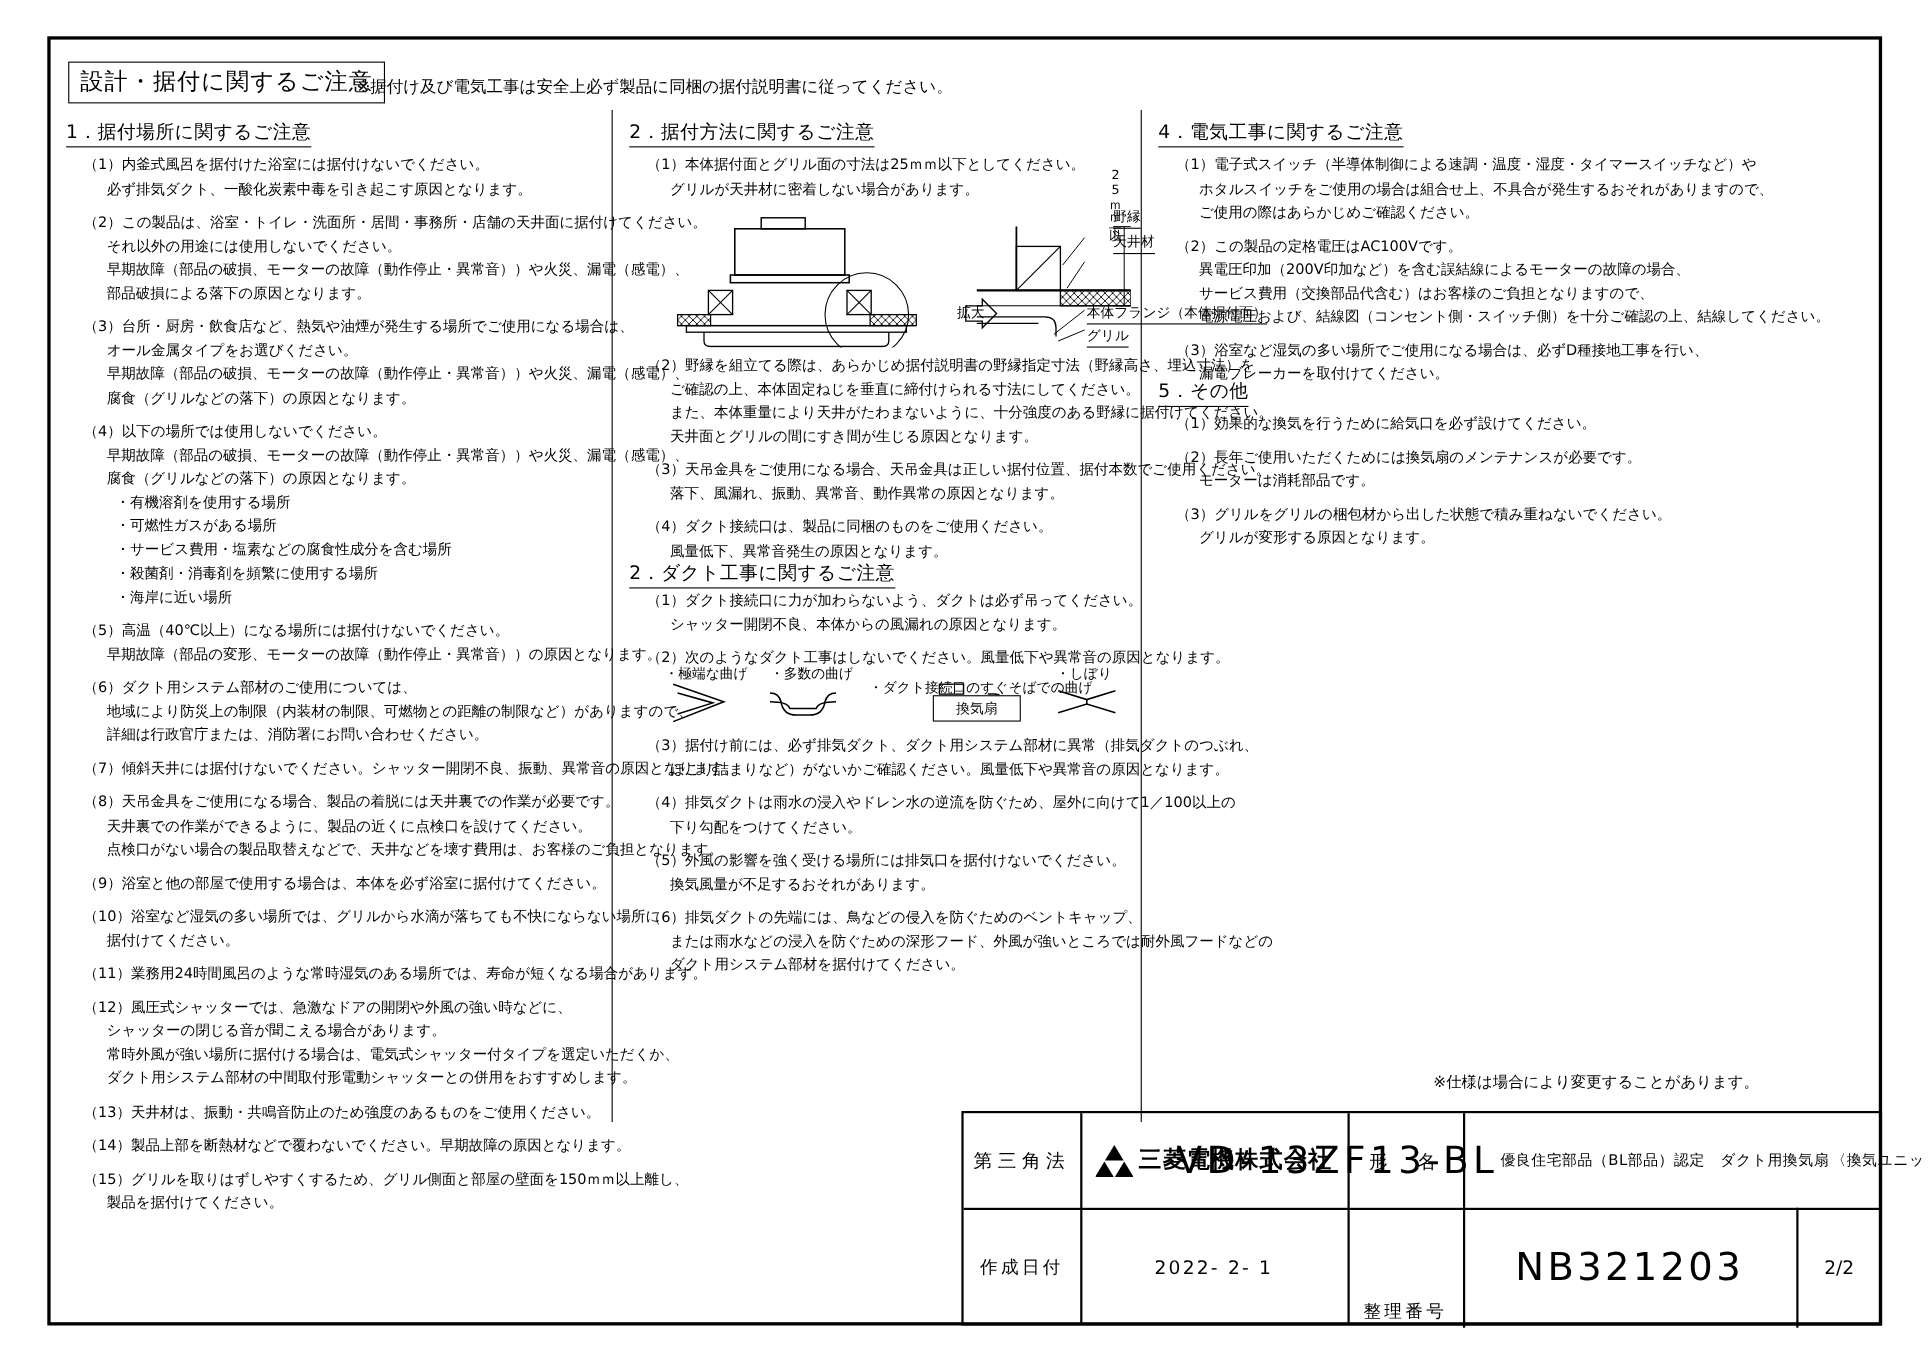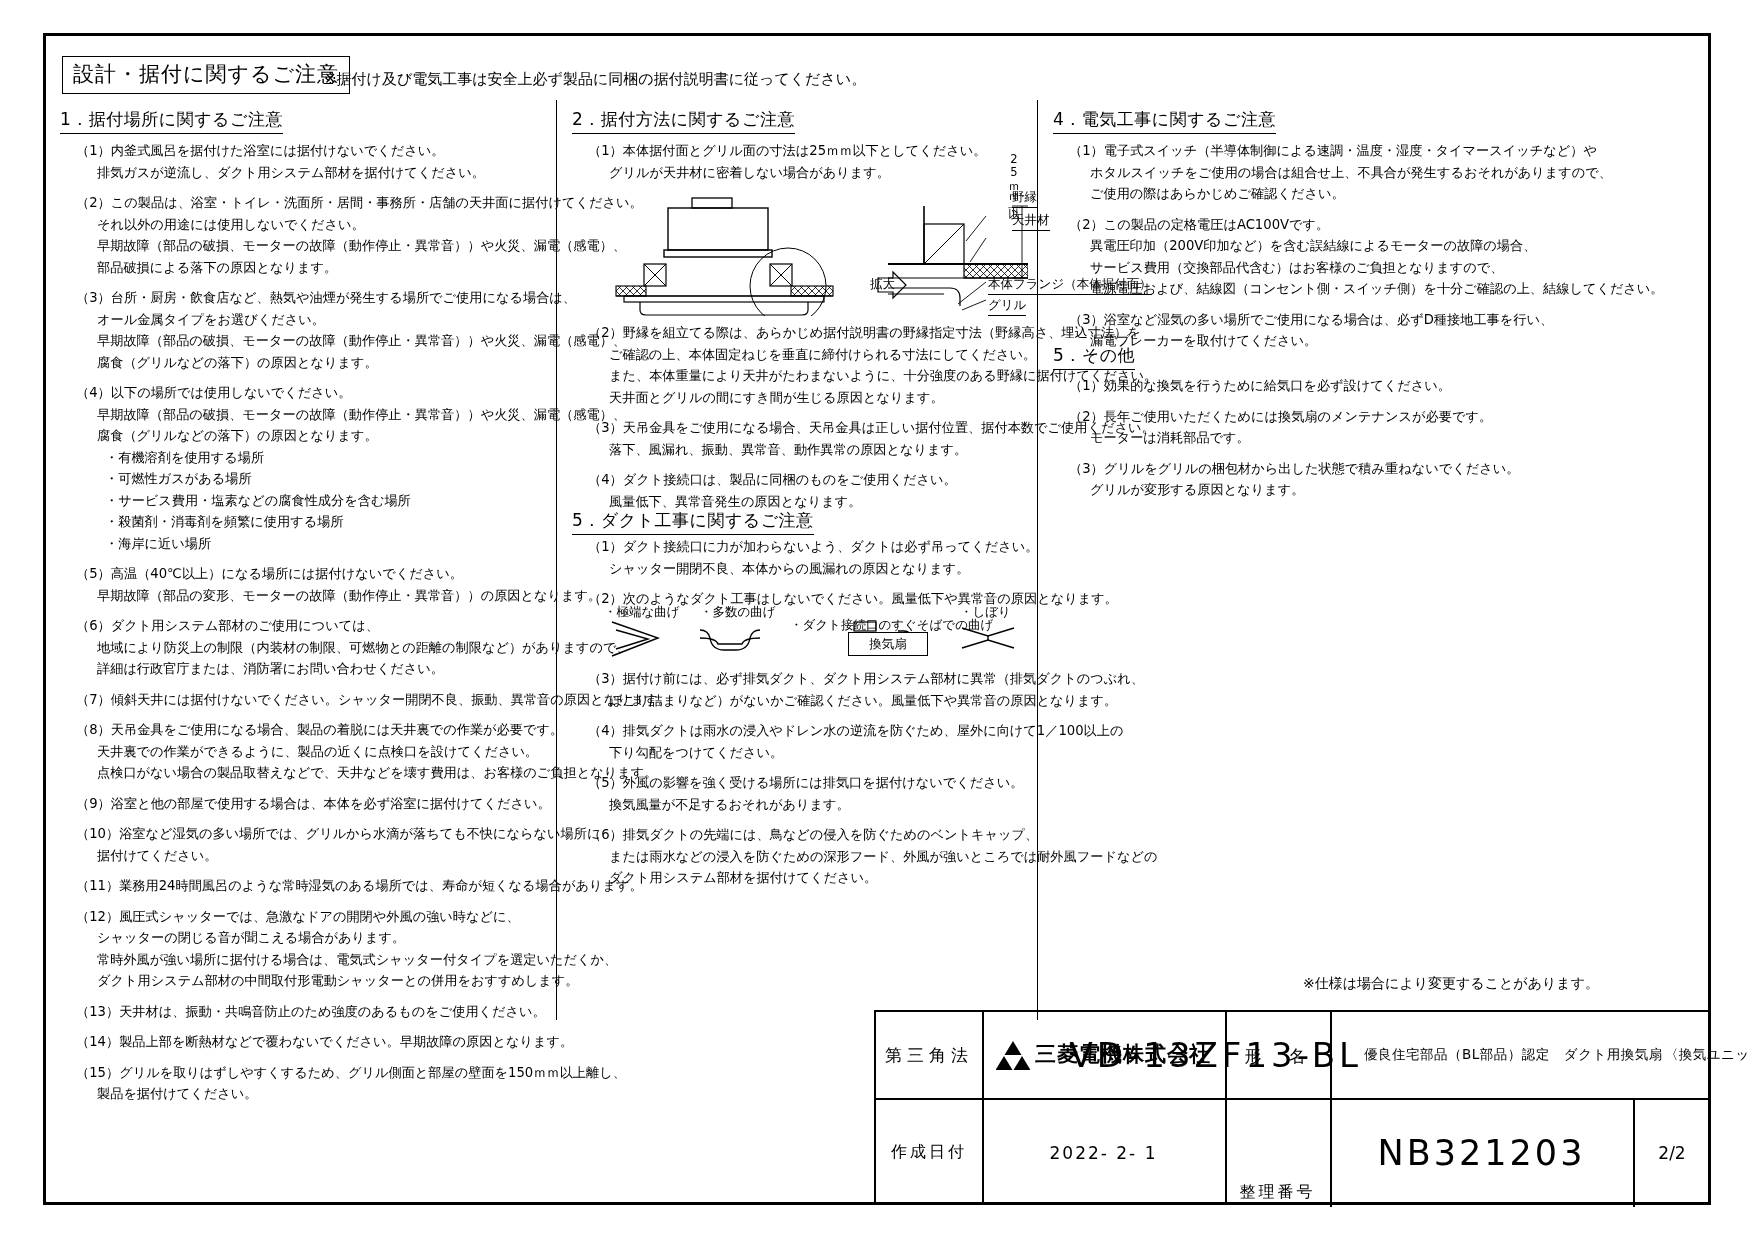--- a/index.html
+++ b/index.html
@@ -171,21 +171,21 @@
   <div class="col-sep col-sep-1"></div>
   <div class="col-sep col-sep-2"></div>
 
   <div class="hdr-box">設計・据付に関するご注意</div>
   <div class="hdr-note">※据付け及び電気工事は安全上必ず製品に同梱の据付説明書に従ってください。</div>
 
   <div class="sec-head" style="left:60px; top:108px;">1．据付場所に関するご注意</div>
 
   <div class="blk" id="s1-body" style="left:76px; top:140px;">
       <span class="ln ind1">（1）内釜式風呂を据付けた浴室には据付けないでください。</span>
-      <span class="ln ind2">排気ガスが逆流し、ダクト用システム部材を据付けてください。</span>
+      <span class="ln ind2">必ず排気ダクト、一酸化炭素中毒を引き起こす原因となります。</span>
       <span class="gap"></span>
       <span class="ln ind1">（2）この製品は、浴室・トイレ・洗面所・居間・事務所・店舗の天井面に据付けてください。</span>
       <span class="ln ind2">それ以外の用途には使用しないでください。</span>
       <span class="ln ind2">早期故障（部品の破損、モーターの故障（動作停止・異常音））や火災、漏電（感電）、</span>
       <span class="ln ind2">部品破損による落下の原因となります。</span>
       <span class="gap"></span>
       <span class="ln ind1">（3）台所・厨房・飲食店など、熱気や油煙が発生する場所でご使用になる場合は、</span>
       <span class="ln ind2">オール金属タイプをお選びください。</span>
       <span class="ln ind2">早期故障（部品の破損、モーターの故障（動作停止・異常音））や火災、漏電（感電）、</span>
       <span class="ln ind2">腐食（グリルなどの落下）の原因となります。</span>
@@ -303,21 +303,21 @@
       <span class="ln ind2">また、本体重量により天井がたわまないように、十分強度のある野縁に据付けてください。</span>
       <span class="ln ind2">天井面とグリルの間にすき間が生じる原因となります。</span>
       <span class="gap"></span>
       <span class="ln ind1">（3）天吊金具をご使用になる場合、天吊金具は正しい据付位置、据付本数でご使用ください。</span>
       <span class="ln ind2">落下、風漏れ、振動、異常音、動作異常の原因となります。</span>
       <span class="gap"></span>
       <span class="ln ind1">（4）ダクト接続口は、製品に同梱のものをご使用ください。</span>
       <span class="ln ind2">風量低下、異常音発生の原因となります。</span>
     </div>
 
-  <div class="sec-head" style="left:572px; top:509px;">5．ダクト工事に関するご注意</div>
+  <div class="sec-head" style="left:572px; top:509px;">2．ダクト工事に関するご注意</div>
   <div class="blk" id="s3-pre" style="left:588px; top:536px;">
       <span class="ln ind1">（1）ダクト接続口に力が加わらないよう、ダクトは必ず吊ってください。</span>
       <span class="ln ind2">シャッター開閉不良、本体からの風漏れの原因となります。</span>
       <span class="gap"></span>
       <span class="ln ind1">（2）次のようなダクト工事はしないでください。風量低下や異常音の原因となります。</span>
     </div>
 
   <div class="duct-ico-label" style="left:604px; top:604px;">・極端な曲げ</div>
   <div class="duct-ico-label" style="left:700px; top:604px;">・多数の曲げ</div>
   <div class="duct-ico-label" style="left:790px; top:617px;">・ダクト接続口のすぐそばでの曲げ</div>

